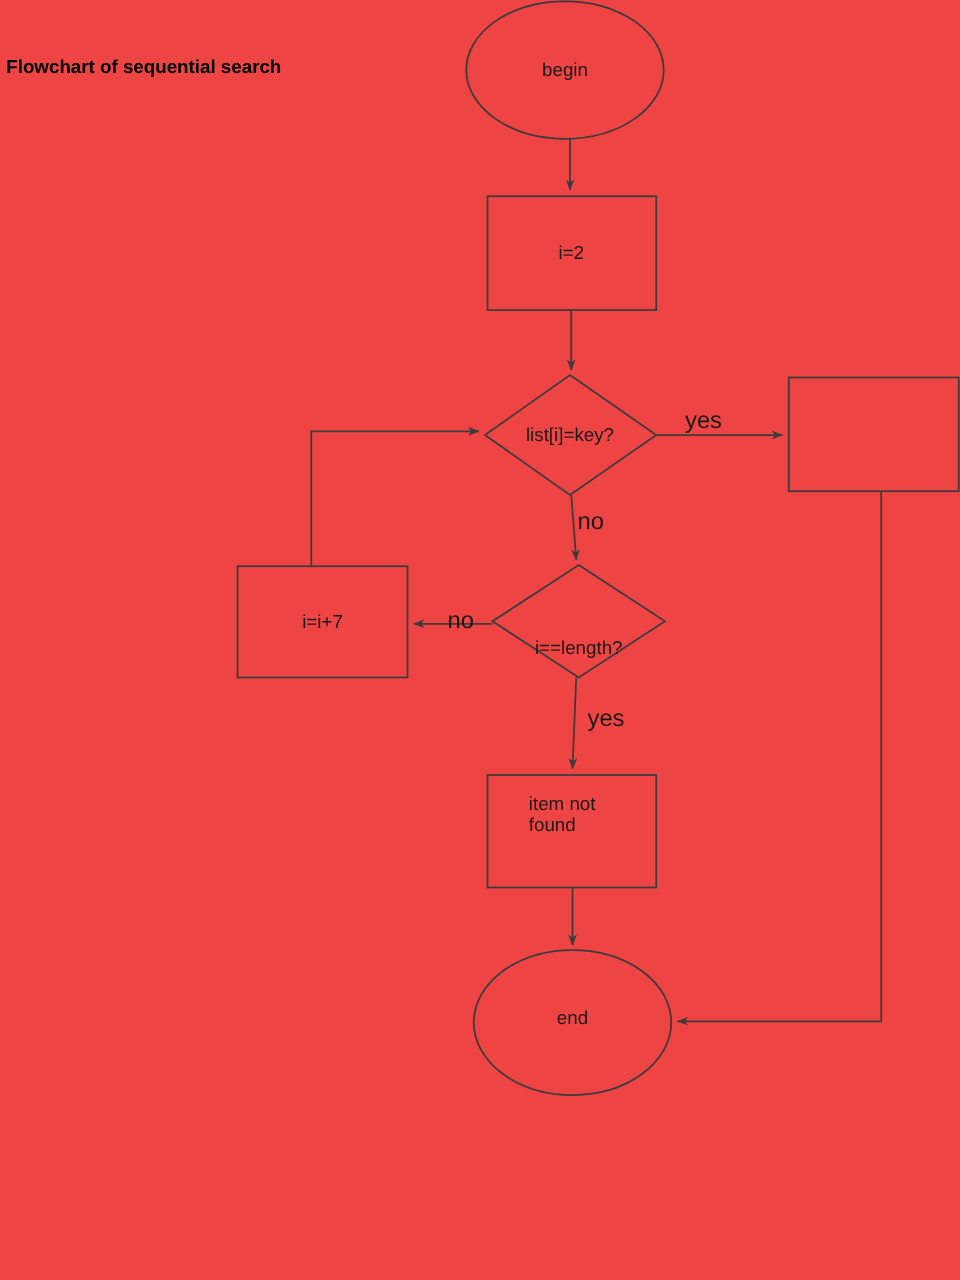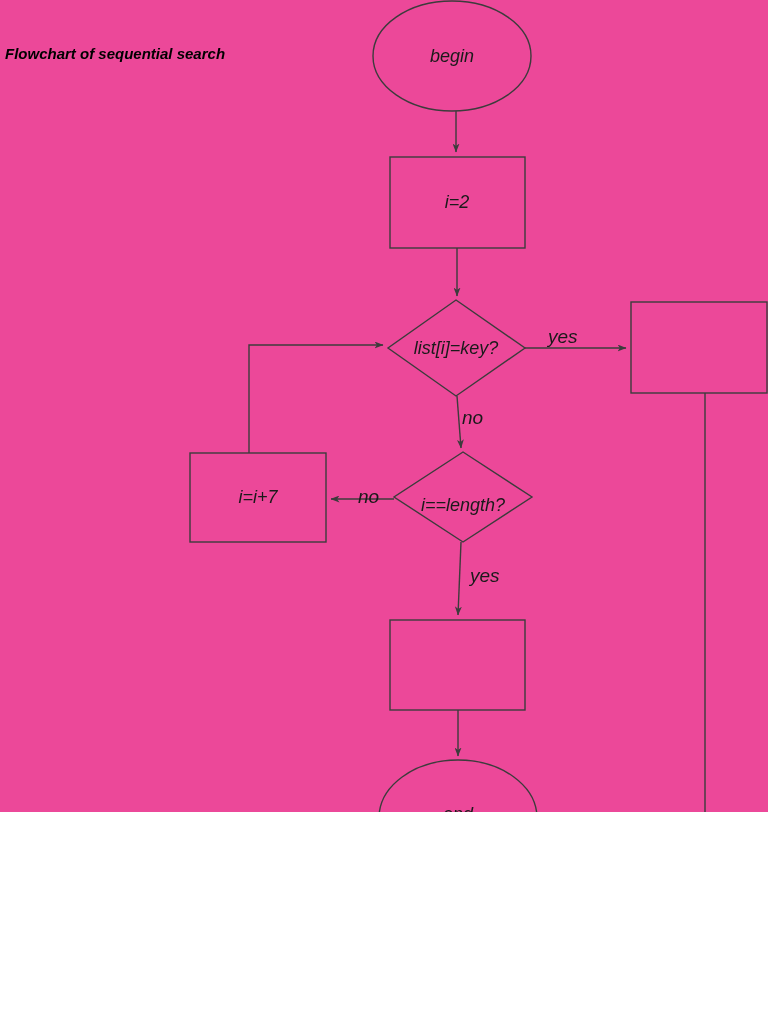--- a/index.html
+++ b/index.html
@@ -3,25 +3,24 @@
 <meta charset="utf-8">
 <style>
   html, body {
     margin: 0;
     padding: 0;
     background: #ffffff;
   }
   #page {
     position: relative;
     width: 768px;
-    height: 812px;
-    background: #ec4899;
+    height: 1024px;
+    background: #ef4444;
     overflow: hidden;
     font-family: "Liberation Sans", sans-serif;
-    font-style: italic;
   }
   #flow-svg {
     position: absolute;
     left: 0;
     top: 0;
     width: 768px;
     height: 1024px;
   }
   .page-title {
     position: absolute;
@@ -29,21 +28,21 @@
     top: 45px;
     font-family: "Liberation Sans", sans-serif;
     font-size: 15px;
     font-weight: bold;
     color: #000000;
     white-space: nowrap;
   }
   .node-label {
     position: absolute;
     font-family: "Liberation Sans", sans-serif;
-    font-size: 18px;
+    font-size: 15px;
     color: #1a1a1a;
     line-height: 17px;
     white-space: pre-line;
   }
   .node-label.center {
     text-align: center;
   }
   .node-label.left {
     text-align: left;
   }
@@ -107,24 +106,26 @@
     </g>
   </svg>
 
   <div class="node-label center" style="left:412px; top:48px; width:80px;">begin</div>
 
   <div class="node-label center" style="left:417px; top:194px; width:80px;">i=2</div>
 
   <div class="node-label center" style="left:406px; top:340px; width:100px;">list[i]=key?</div>
 
 
-  <div class="node-label center" style="left:413px; top:497px; width:100px;">i==length?</div>
+  <div class="node-label center" style="left:413px; top:510px; width:100px;">i==length?</div>
 
   <div class="node-label center" style="left:218px; top:489px; width:80px;">i=i+7</div>
 
+  <div class="node-label left" style="left:423px; top:635px; width:95px;">item not
+found</div>
 
   <div class="node-label center" style="left:418px; top:806px; width:80px;">end</div>
 
   <div class="edge-label" style="left:548px; top:326px;">yes</div>
 
   <div class="edge-label" style="left:462px; top:407px;">no</div>
 
   <div class="edge-label" style="left:358px; top:486px;">no</div>
 
   <div class="edge-label" style="left:470px; top:565px;">yes</div>

